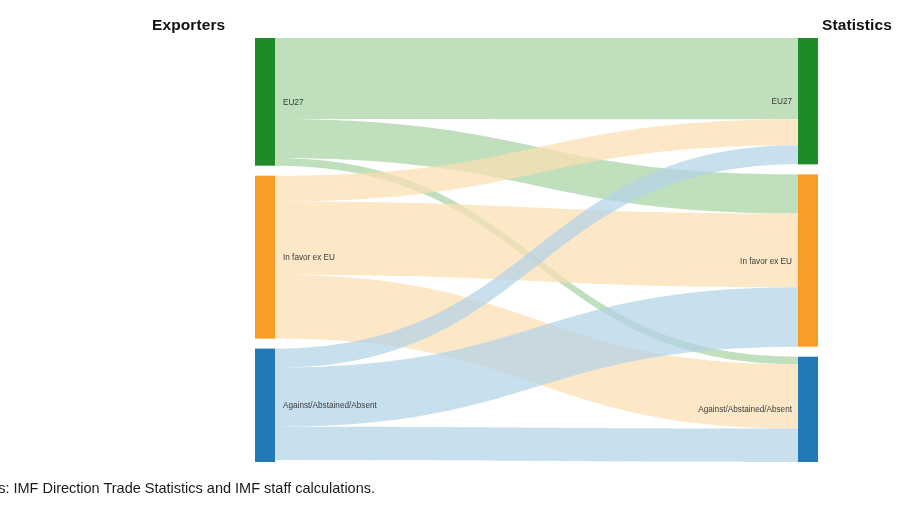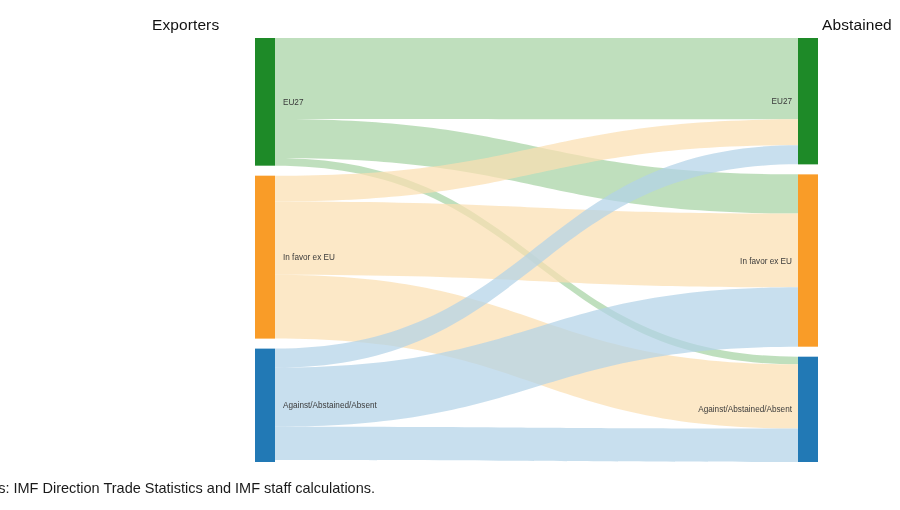--- a/index.html
+++ b/index.html
@@ -16,21 +16,21 @@
   }
   #page {
     position: absolute;
     left: 0; top: 0;
     width: 900px;
     height: 510px;
   }
   .col-header {
     position: absolute;
     font-size: 15.5px;
-    font-weight: normal;
+    font-weight: bold;
     color: #111111;
     letter-spacing: 0.1px;
     white-space: nowrap;
   }
   #header-exporters { left: 152px; top: 16px; }
   #header-importers { left: 822px; top: 16px; }
   #sankey-figure {
     position: absolute;
     left: 0px;
     top: 30px;
@@ -54,21 +54,21 @@
     white-space: nowrap;
   }
 </style>
 </head>
 <body>
 
 <div id="page">
 
   <div class="col-header" id="header-exporters">Exporters</div>
 
-  <div class="col-header" id="header-importers">Abstained</div>
+  <div class="col-header" id="header-importers">Statistics</div>
 
   <svg id="sankey-figure" viewBox="0 0 900 440">
     <g id="links-group">
         <path d="M 275 8 C 536.5 8 536.5 8 798 8 L 798 89.37440758293839 C 536.5 89.37440758293839 536.5 88.99056603773585 275 88.99056603773585 Z" fill="#a6d3a4" fill-opacity="0.72"></path>
         <path d="M 275 88.99056603773585 C 536.5 88.99056603773585 536.5 144.36966824644549 798 144.36966824644549 L 798 183.6208530805687 C 536.5 183.6208530805687 536.5 128.0566037735849 275 128.0566037735849 Z" fill="#a6d3a4" fill-opacity="0.72"></path>
         <path d="M 275 128.0566037735849 C 536.5 128.0566037735849 536.5 326.6919431279621 798 326.6919431279621 L 798 334.3507109004739 C 536.5 334.3507109004739 536.5 135.67924528301887 275 135.67924528301887 Z" fill="#a6d3a4" fill-opacity="0.72"></path>
         <path d="M 275 145.67924528301887 C 536.5 145.67924528301887 536.5 89.37440758293839 798 89.37440758293839 L 798 115.22274881516589 C 536.5 115.22274881516589 536.5 171.4056603773585 275 171.4056603773585 Z" fill="#fbdfb2" fill-opacity="0.72"></path>
         <path d="M 275 171.4056603773585 C 536.5 171.4056603773585 536.5 183.6208530805687 798 183.6208530805687 L 798 257.33649289099526 C 536.5 257.33649289099526 536.5 244.77358490566036 275 244.77358490566036 Z" fill="#fbdfb2" fill-opacity="0.72"></path>
         <path d="M 275 244.77358490566039 C 536.5 244.77358490566039 536.5 334.3507109004739 798 334.3507109004739 L 798 398.49289099526067 C 536.5 398.49289099526067 536.5 308.61320754716985 275 308.61320754716985 Z" fill="#fbdfb2" fill-opacity="0.72"></path>
         <path d="M 275 318.61320754716985 C 536.5 318.61320754716985 536.5 115.22274881516589 798 115.22274881516589 L 798 134.3696682464455 C 536.5 134.3696682464455 536.5 337.6698113207548 275 337.6698113207548 Z" fill="#b3d2e8" fill-opacity="0.72"></path>

